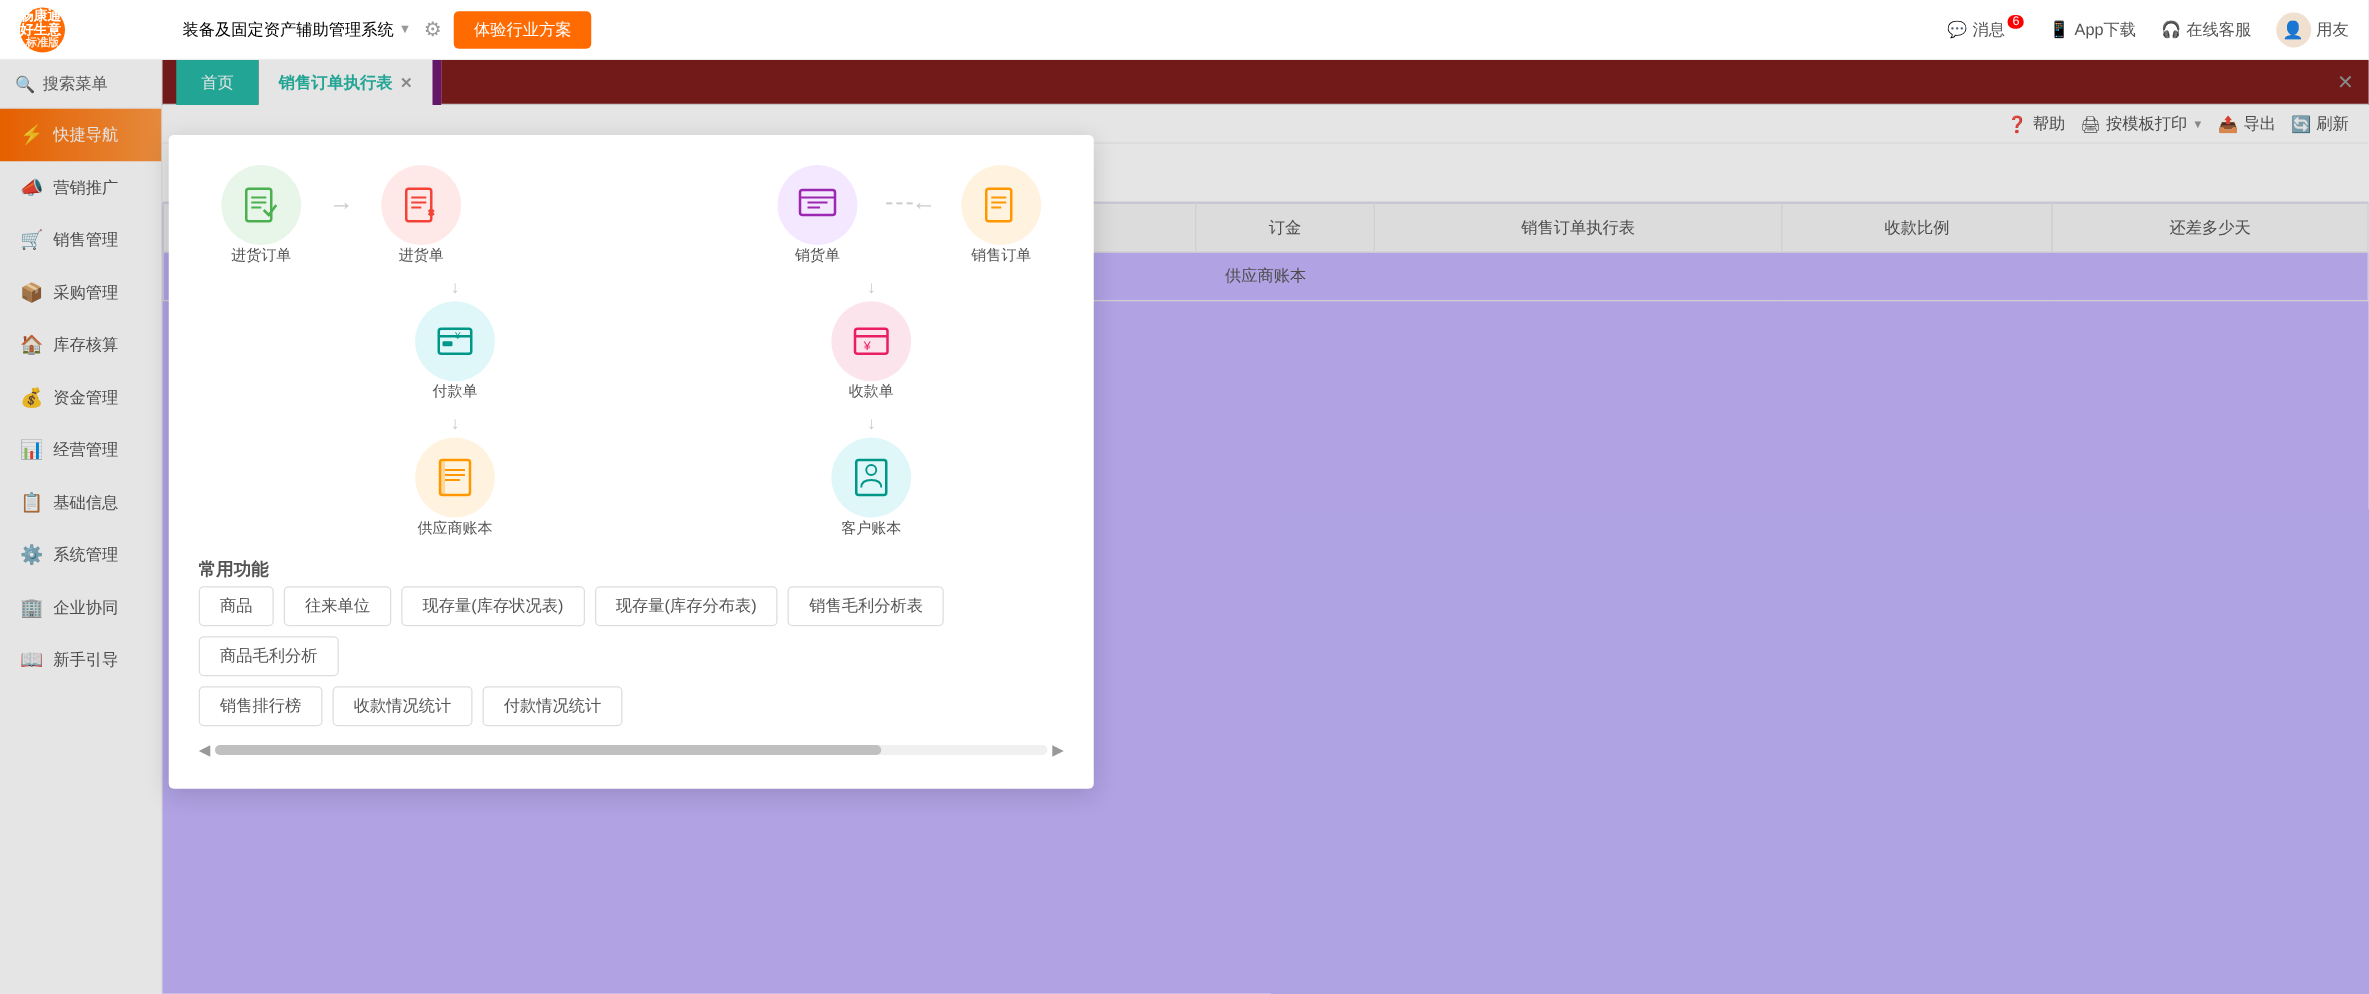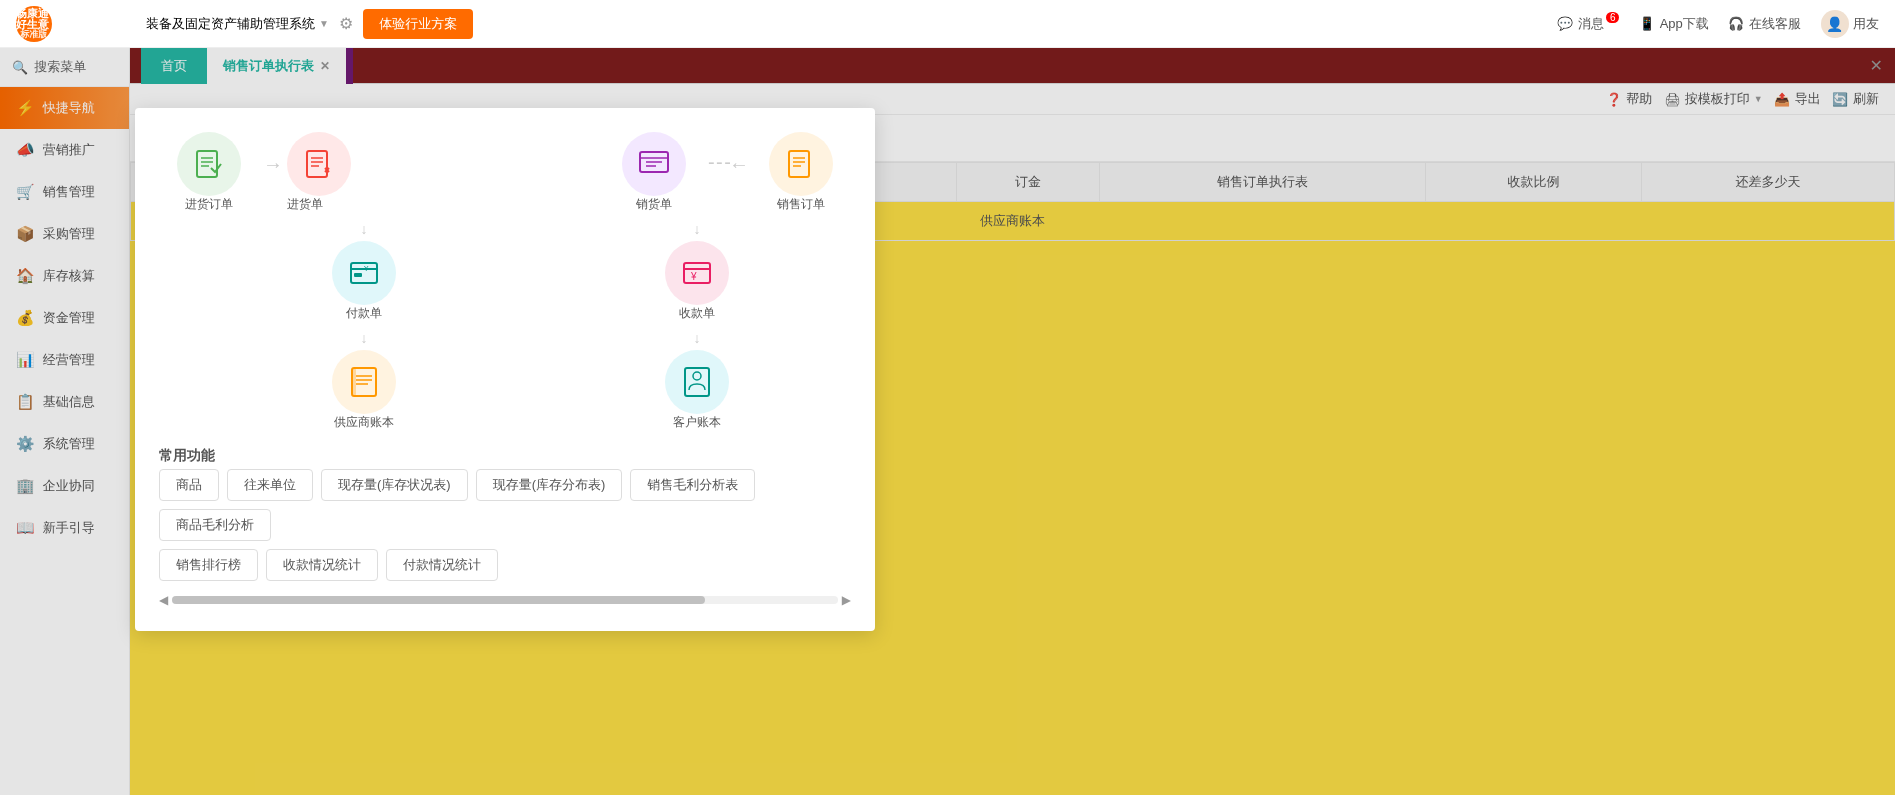--- a/index.html
+++ b/index.html
@@ -39,21 +39,21 @@
     
     .toolbar { display: flex; align-items: center; justify-content: flex-end; padding: 6px 16px; background: #fff; border-bottom: 1px solid #eee; gap: 12px; }
     .toolbar-action { display: flex; align-items: center; gap: 4px; color: #555; cursor: pointer; font-size: 13px; }
     .query-btn { background: #ff6b00; color: #fff; border: none; padding: 5px 16px; border-radius: 4px; cursor: pointer; font-size: 13px; }
     .set-btn { background: #fff; color: #ff6b00; border: 1px solid #ff6b00; padding: 5px 12px; border-radius: 4px; cursor: pointer; font-size: 13px; }
 
     
     .filter-row { display: flex; align-items: center; padding: 8px 16px; background: #fff; border-bottom: 1px solid #eee; gap: 12px; flex-wrap: wrap; }
 
     
-    .table-container { flex: 1; overflow: auto; background: #fde047; }
+    .table-container { flex: 1; overflow: auto; background: #c4b5fd; }
     .data-table { width: 100%; border-collapse: collapse; }
     .data-table th { background: #f5f5f5; padding: 10px 12px; text-align: center; font-size: 13px; color: #555; border: 1px solid #e8e8e8; white-space: nowrap; font-weight: normal; }
     .data-table td { padding: 10px 12px; text-align: center; font-size: 13px; color: #555; border: 1px solid #e8e8e8; }
     .no-data { text-align: center; padding: 60px; color: #999; font-size: 14px; }
 
     
     .overlay { position: absolute; top: 0; left: 0; right: 0; bottom: 0; background: rgba(0,0,0,0.1); z-index: 100; display: flex; align-items: flex-start; justify-content: flex-start; padding-top: 60px; padding-left: 135px; }
     .quick-dialog { background: #fff; border-radius: 4px; box-shadow: 0 4px 20px rgba(0,0,0,0.15); width: 740px; padding: 24px; position: relative; }
     .flow-circle { width: 64px; height: 64px; border-radius: 50%; display: flex; align-items: center; justify-content: center; font-size: 24px; }
     .flow-circle.green { background: #e8f8ee; color: #4caf50; }
@@ -252,21 +252,21 @@
                 <line x1="8" y1="14" x2="20" y2="14" stroke="#4caf50" stroke-width="1.5"></line>
                 <line x1="8" y1="18" x2="16" y2="18" stroke="#4caf50" stroke-width="1.5"></line>
                 <polyline points="18,20 22,24 28,16" fill="none" stroke="#4caf50" stroke-width="2"></polyline>
               </svg>
             </div>
             <span class="flow-label">进货订单</span>
           </div>
 
           <div style="color:#ccc; font-size:20px; margin-bottom:20px; padding:0 4px;">→</div>
 
-          <div class="flow-col" style="width:100px; align-items:flex-start;">
+          <div class="flow-col" style="width:100px; align-items:center;">
             <div class="flow-circle red" style="width:64px; height:64px; border-radius:50%; background:#ffe8e8; display:flex; align-items:center; justify-content:center; font-size:28px; color:#f44336;">
               <svg width="32" height="32" viewBox="0 0 32 32">
                 <rect x="4" y="3" width="20" height="26" rx="2" fill="none" stroke="#f44336" stroke-width="2"></rect>
                 <line x1="8" y1="10" x2="20" y2="10" stroke="#f44336" stroke-width="1.5"></line>
                 <line x1="8" y1="14" x2="20" y2="14" stroke="#f44336" stroke-width="1.5"></line>
                 <line x1="8" y1="18" x2="16" y2="18" stroke="#f44336" stroke-width="1.5"></line>
                 <line x1="22" y1="20" x2="26" y2="24" stroke="#f44336" stroke-width="2"></line>
                 <line x1="26" y1="20" x2="22" y2="24" stroke="#f44336" stroke-width="2"></line>
               </svg>
             </div>

